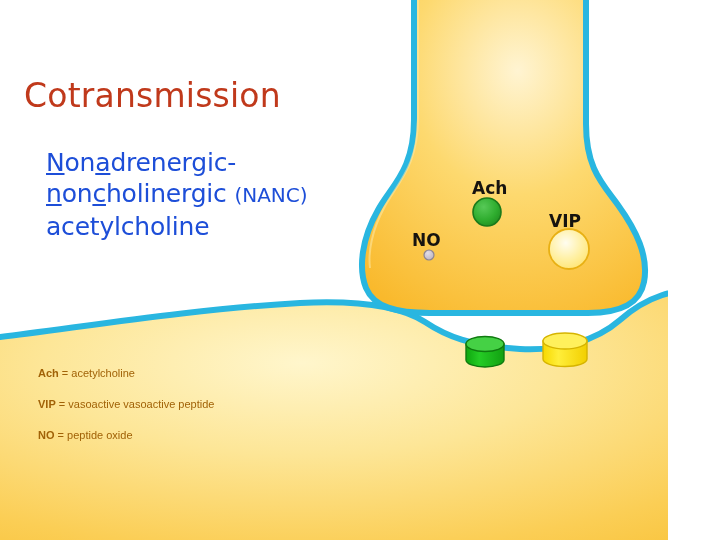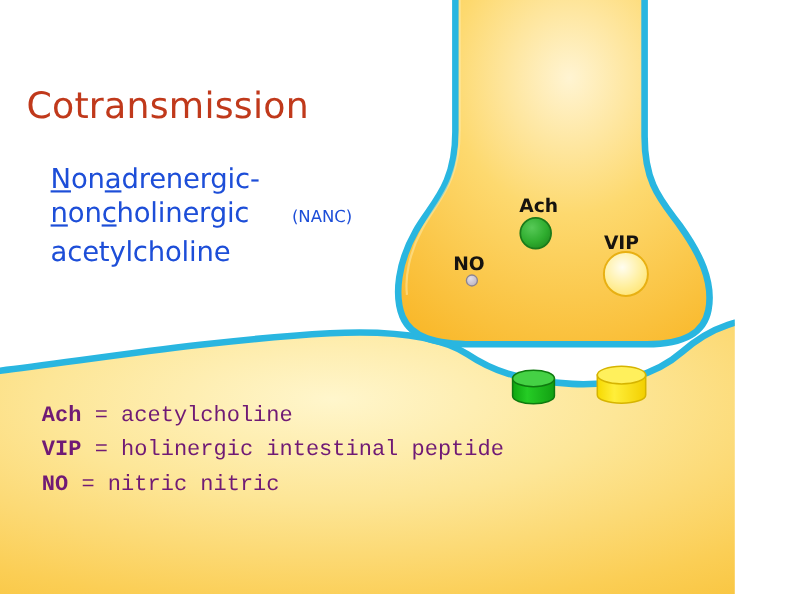--- a/index.html
+++ b/index.html
@@ -47,38 +47,37 @@
     font-size: 25px;
     line-height: 31px;
     color: #1d4ed8;
     letter-spacing: -0.2px;
   }
   .txt-sub .ul {
     text-decoration: underline;
     text-underline-offset: 2px;
   }
   .txt-sub .nanc {
-    font-size: 15px;
+    font-size: 20px;
     letter-spacing: 0px;
-    margin-left: 31px;
   }
   .vlabel {
     position: absolute;
     font-family: "DejaVu Sans", sans-serif;
     font-weight: 700;
     font-size: 17px;
     color: #16130f;
     white-space: nowrap;
   }
   .legend {
     position: absolute;
     left: 38px;
-    font-family: Liberation Mono, monospace;
-    font-size: 20px;
-    color: #701a75;
+    font-family: Liberation Sans, sans-serif;
+    font-size: 11px;
+    color: #a16207;
     white-space: nowrap;
   }
   .legend .abbr {
     font-weight: 700;
   }
   .legend .eq {
     font-weight: 400;
   }
   .legend .full {
     font-weight: 400;
@@ -204,21 +203,21 @@
   <div class="vlabel" style="left:412px; top:230px;">NO</div>
 
   <div class="legend legend-row-0">
     <span class="abbr">Ach</span>
     <span class="eq">=</span>
     <span class="full">acetylcholine</span>
   </div>
   <div class="legend legend-row-1">
     <span class="abbr">VIP</span>
     <span class="eq">=</span>
-    <span class="full">holinergic intestinal peptide</span>
+    <span class="full">vasoactive vasoactive peptide</span>
   </div>
   <div class="legend legend-row-2">
     <span class="abbr">NO</span>
     <span class="eq">=</span>
-    <span class="full">nitric nitric</span>
+    <span class="full">peptide oxide</span>
   </div>
 
 </div>
 
 </body></html>

